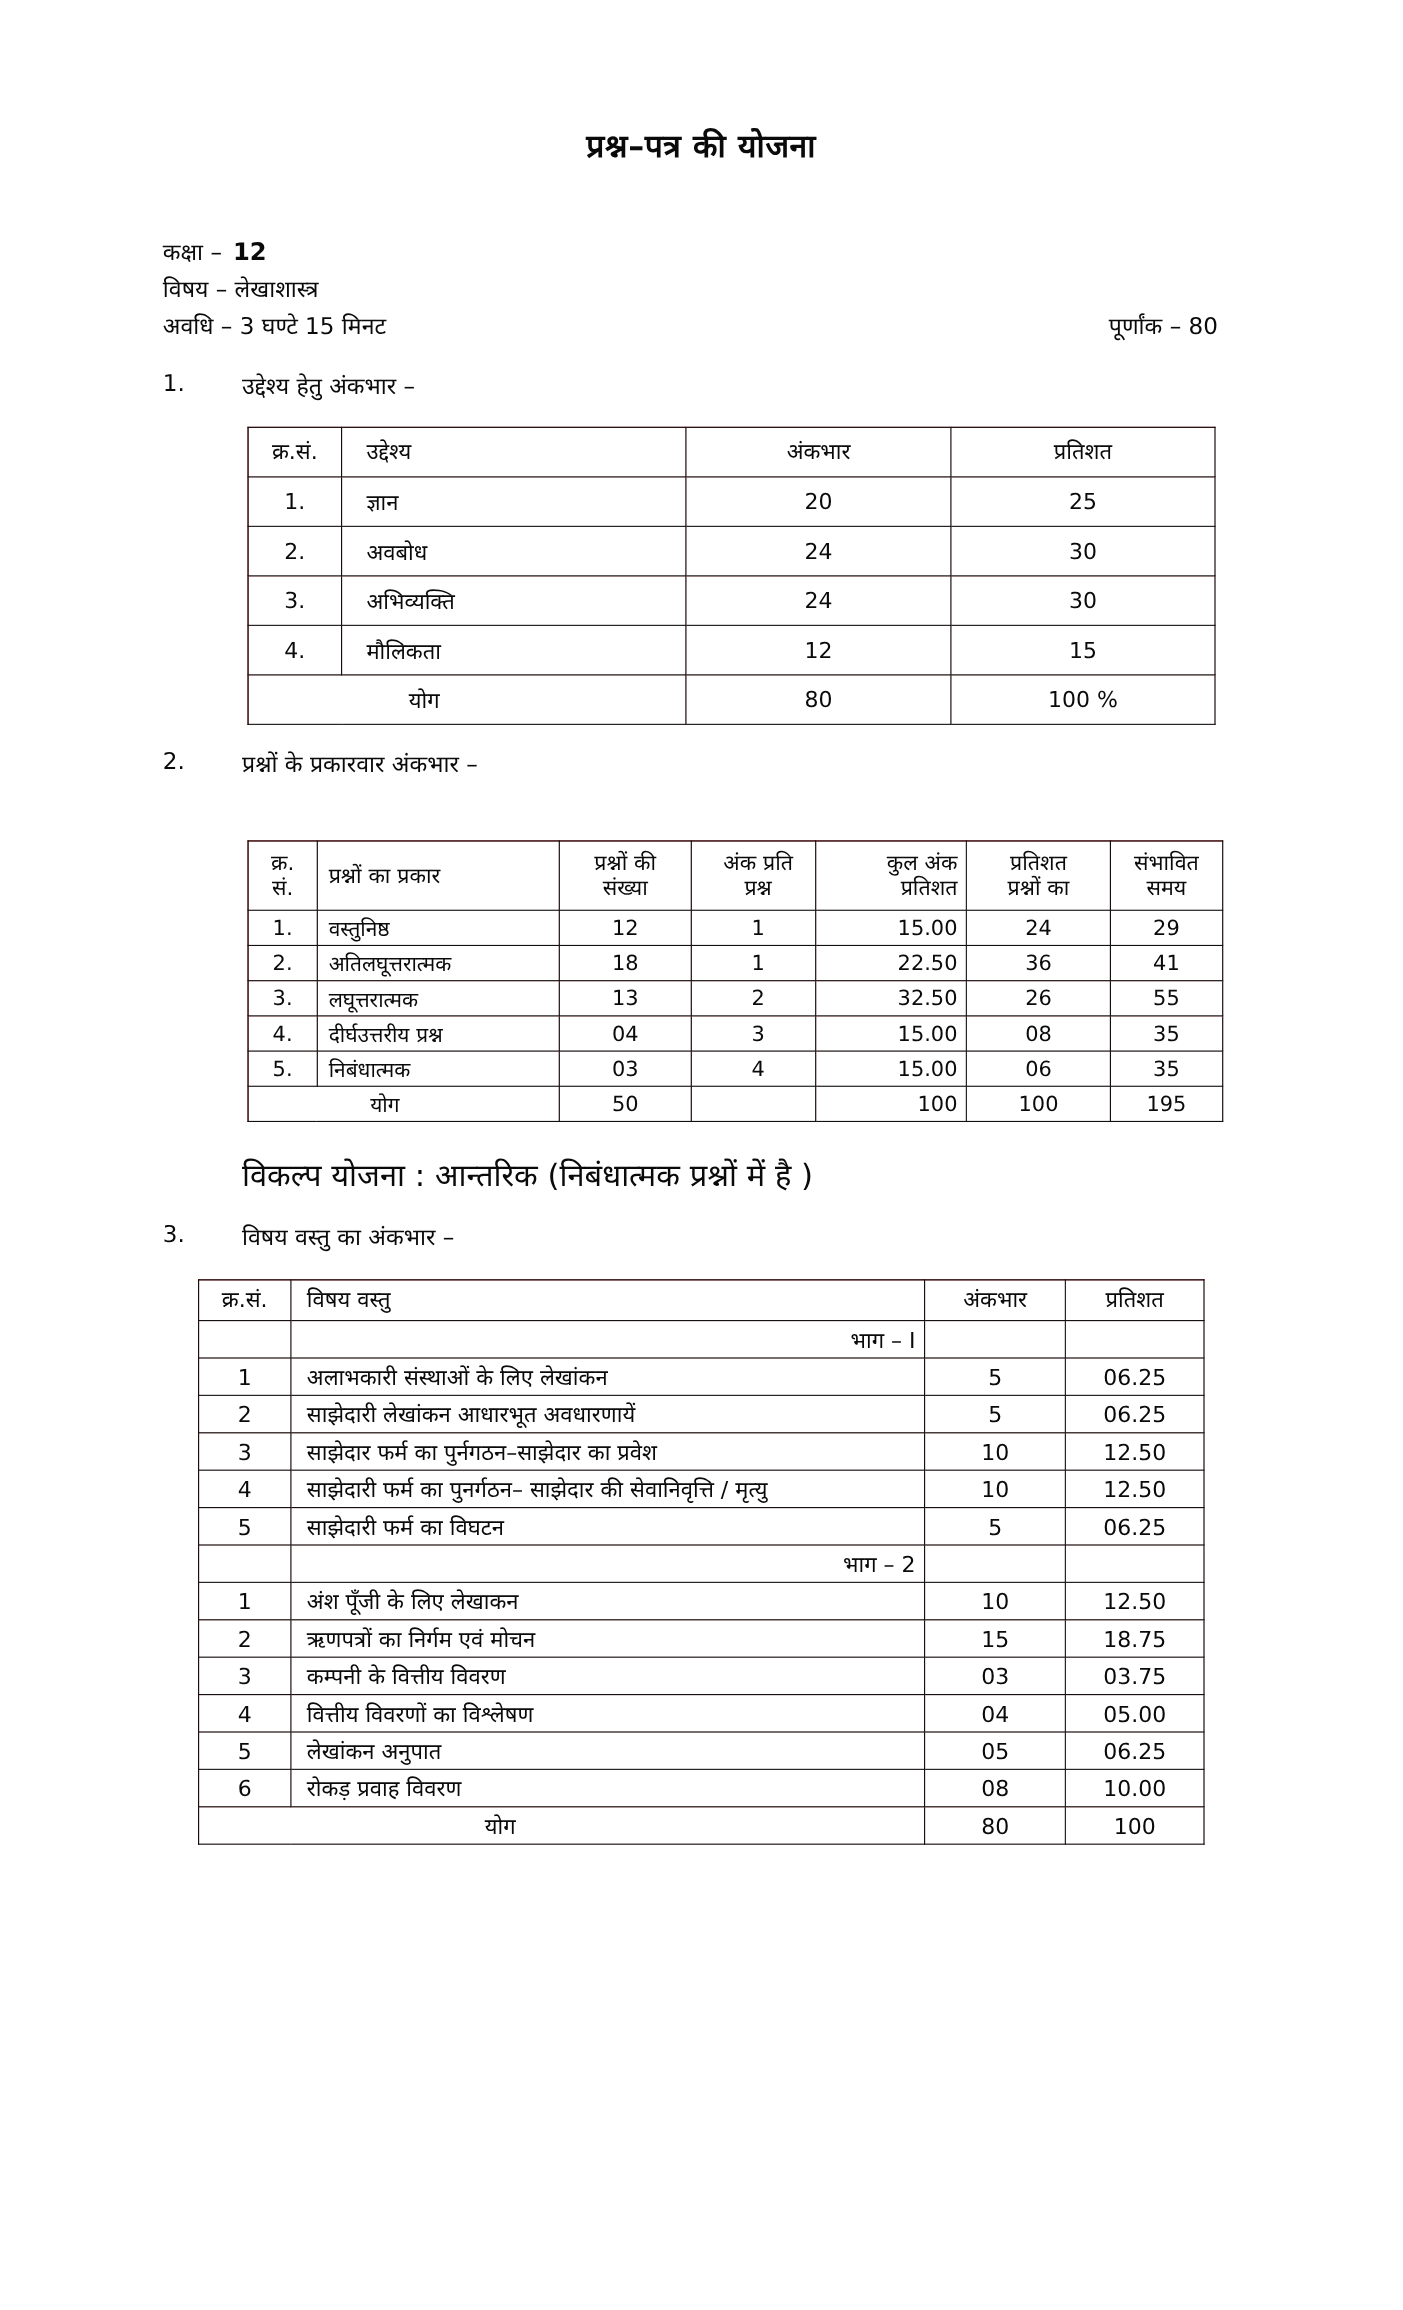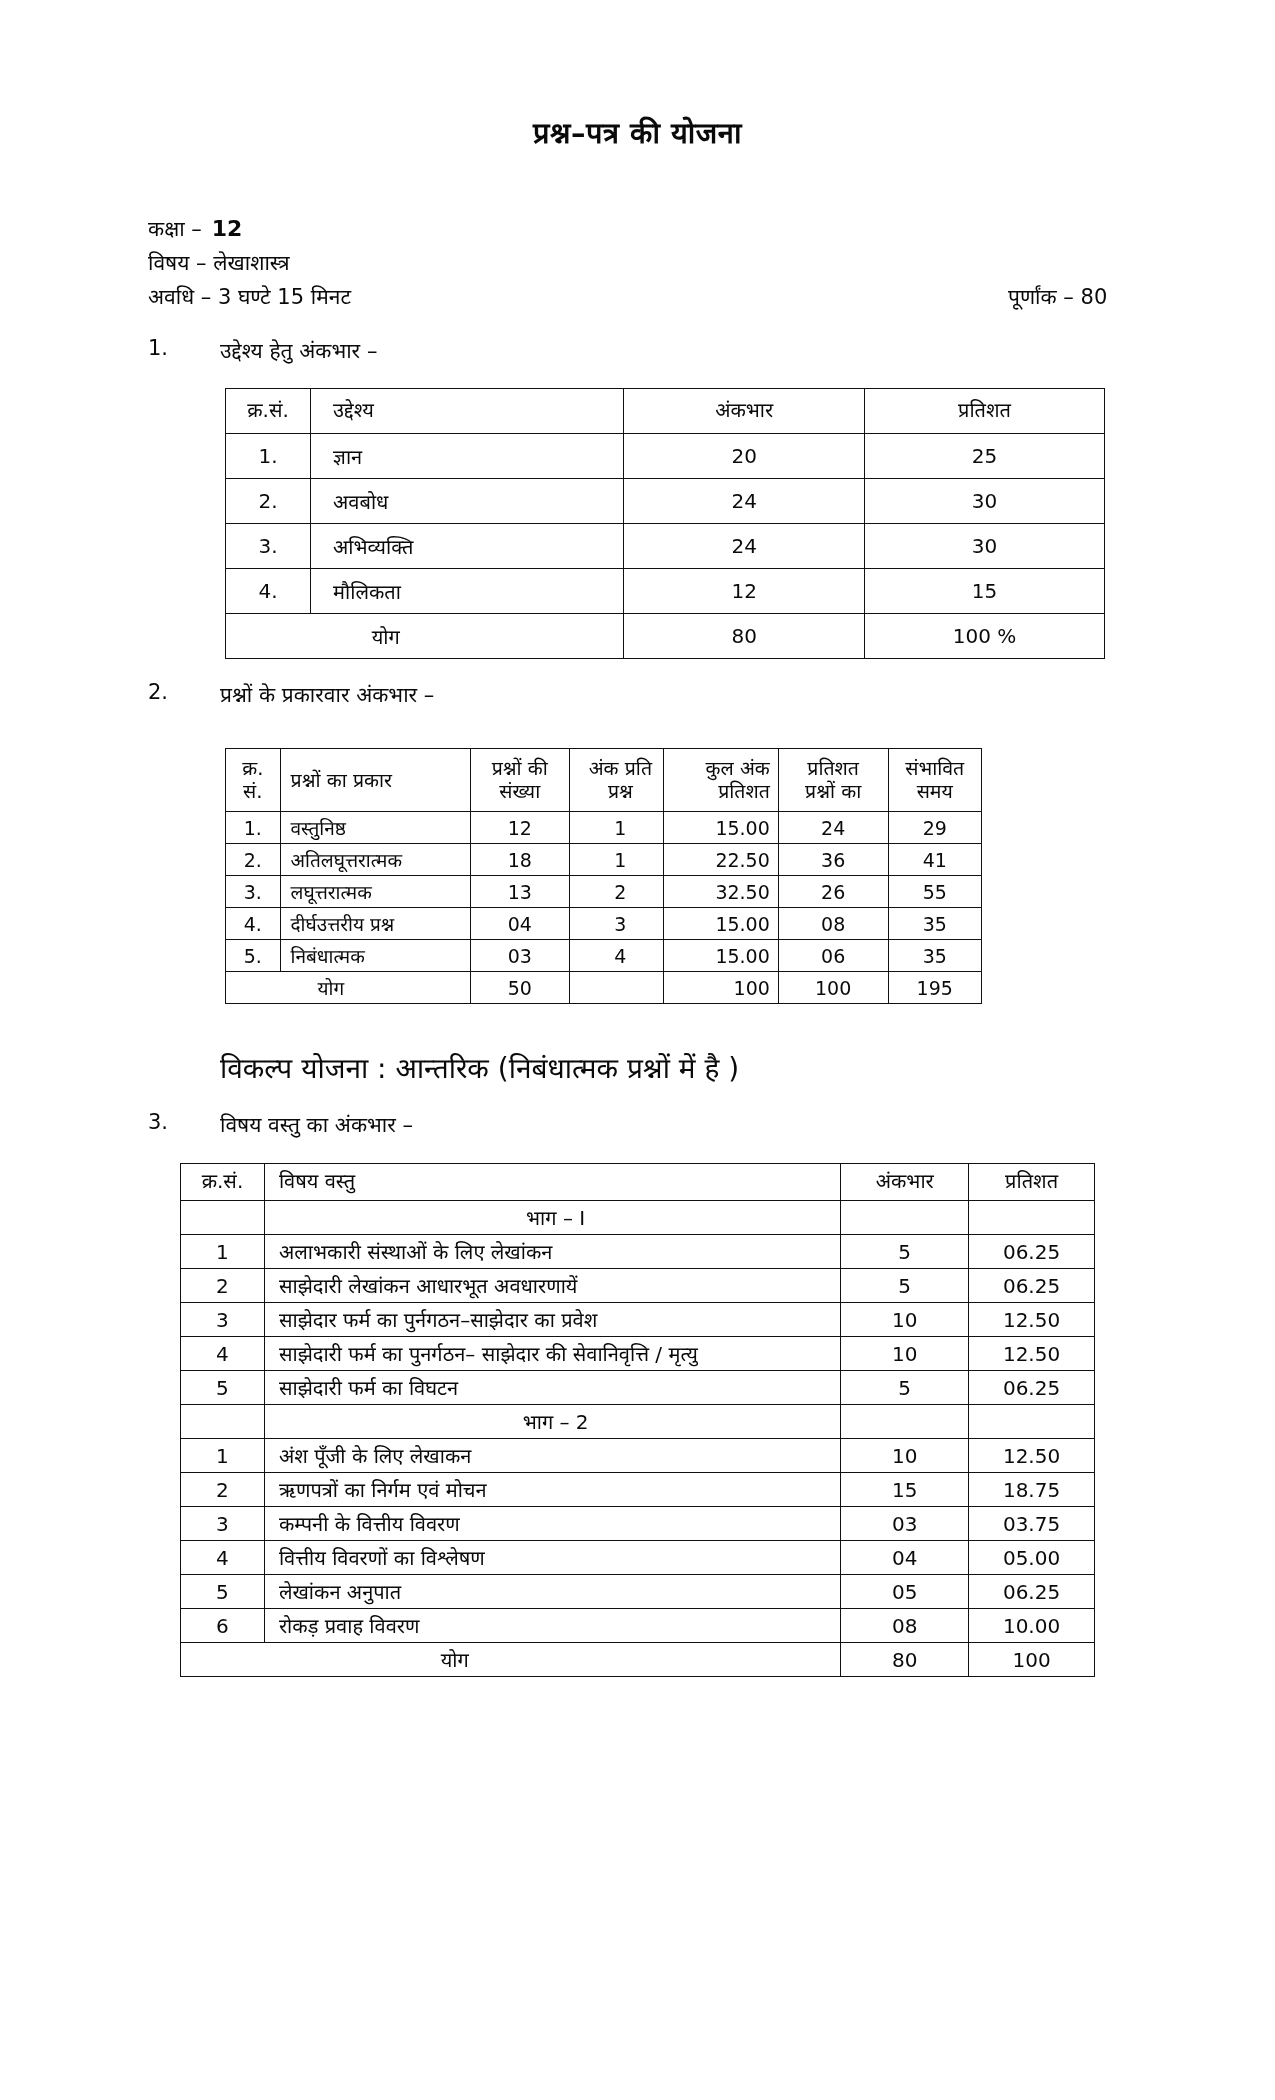--- a/index.html
+++ b/index.html
@@ -112,22 +112,22 @@
   #table-objectives td { height: 44px; }
   #table-objectives .c-sn    { width: 72px;  text-align: center; }
   #table-objectives .c-obj   { width: 312px; text-align: left; padding-left: 22px; }
   #table-objectives .c-marks { width: 248px; text-align: center; }
   #table-objectives .c-pct   { width: 248px; text-align: center; }
   #table-objectives .total-label { text-align: center; padding-right: 86px; }
 
   
   #table-qtypes {
     left: 225px;
-    top: 748px;
-    width: 757px;
+    top: 764px;
+    width: 887px;
   }
   #table-qtypes th { height: 62px; vertical-align: middle; font-size: 19.5px; }
   #table-qtypes td { height: 31px; font-size: 19px; }
   #table-qtypes .c-sn    { width: 54px;  text-align: center; }
   #table-qtypes .c-type  { width: 231px; text-align: left; padding-left: 10px; }
   #table-qtypes .c-count { width: 124px; text-align: center; }
   #table-qtypes .c-per   { width: 108px; text-align: center; padding-left: 16px; }
   #table-qtypes .c-tot   { width: 142px; text-align: right; }
   #table-qtypes .c-pct   { width: 134px; text-align: center; }
   #table-qtypes .c-time  { width: 94px;  text-align: center; }
@@ -138,21 +138,21 @@
     left: 180px;
     top: 1163px;
     width: 915px;
   }
   #table-content th { height: 36px; font-size: 20px; }
   #table-content td { height: 33px; font-size: 20px; }
   #table-content .c-sn   { width: 68px;  text-align: center; }
   #table-content .c-item { width: 573px; text-align: left; padding-left: 14px; }
   #table-content .c-mark { width: 113px; text-align: center; }
   #table-content .c-pct  { width: 111px; text-align: center; }
-  #table-content .part-row .c-item { text-align: center; padding-left: 14px; }
+  #table-content .part-row .c-item { text-align: right; padding-left: 14px; }
   #table-content .total-label { text-align: center; padding-right: 120px; }
 </style>
 </head>
 <body>
 
 <div class="page">
 
   <div class="doc-title">प्रश्न–पत्र की योजना</div>
 
   <div class="meta">

